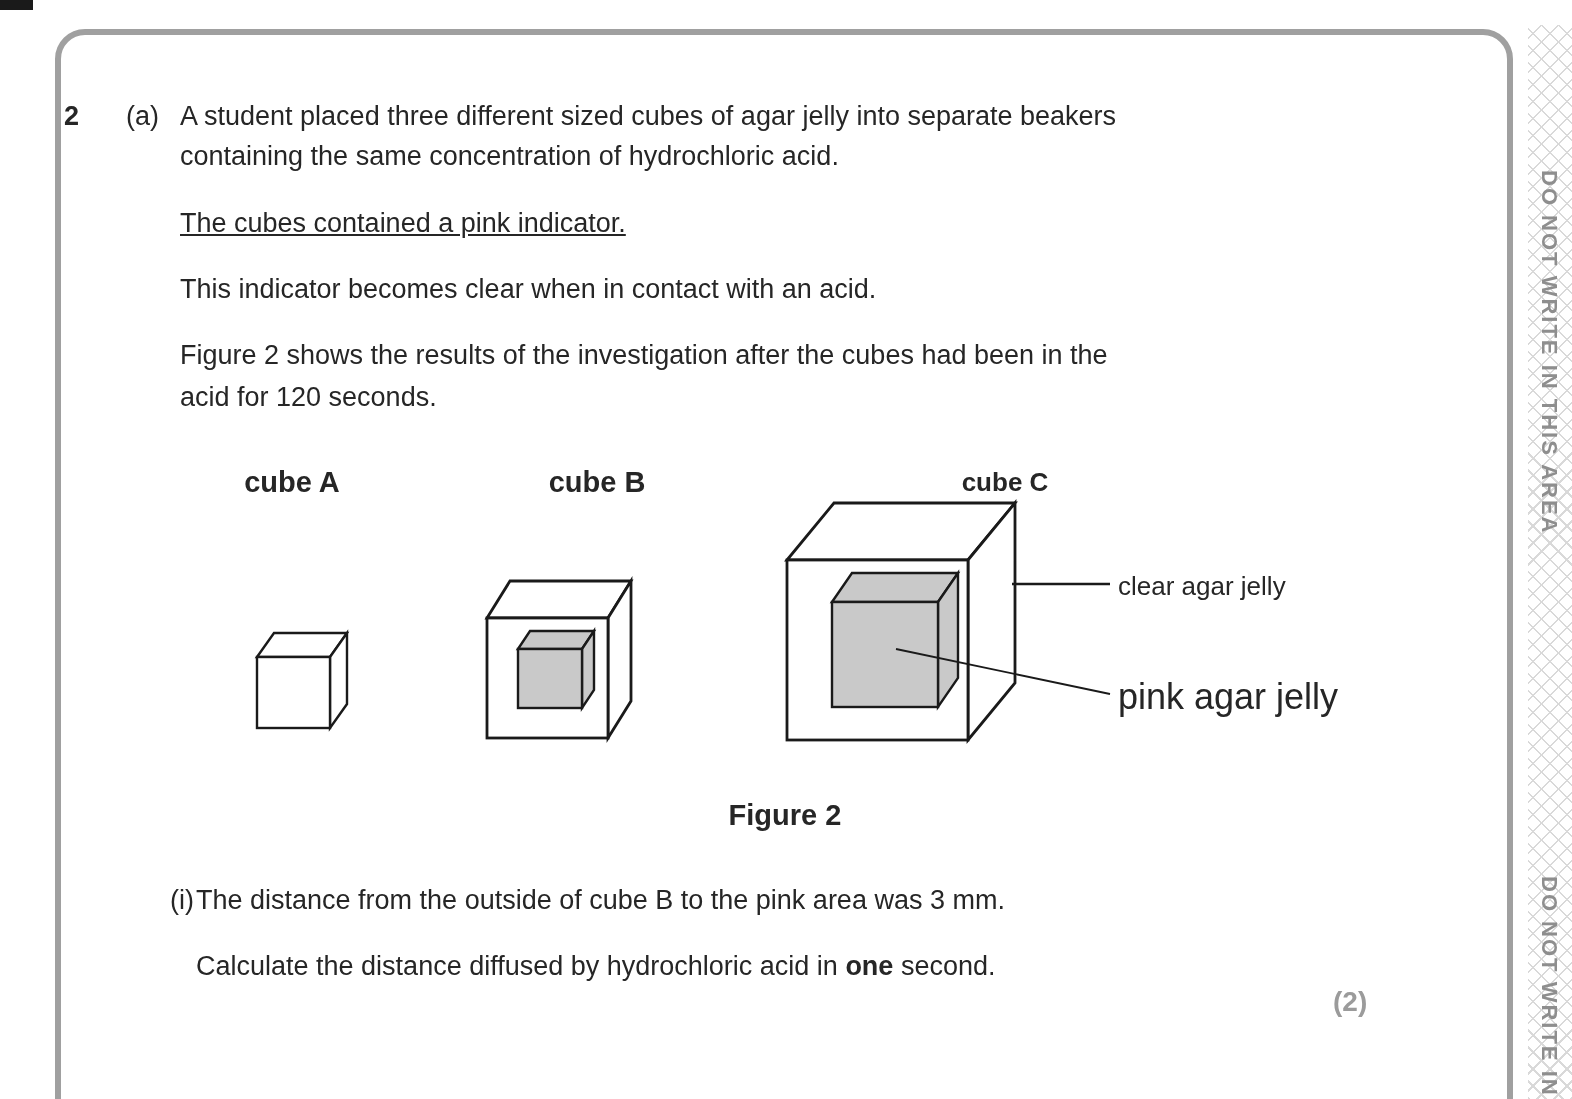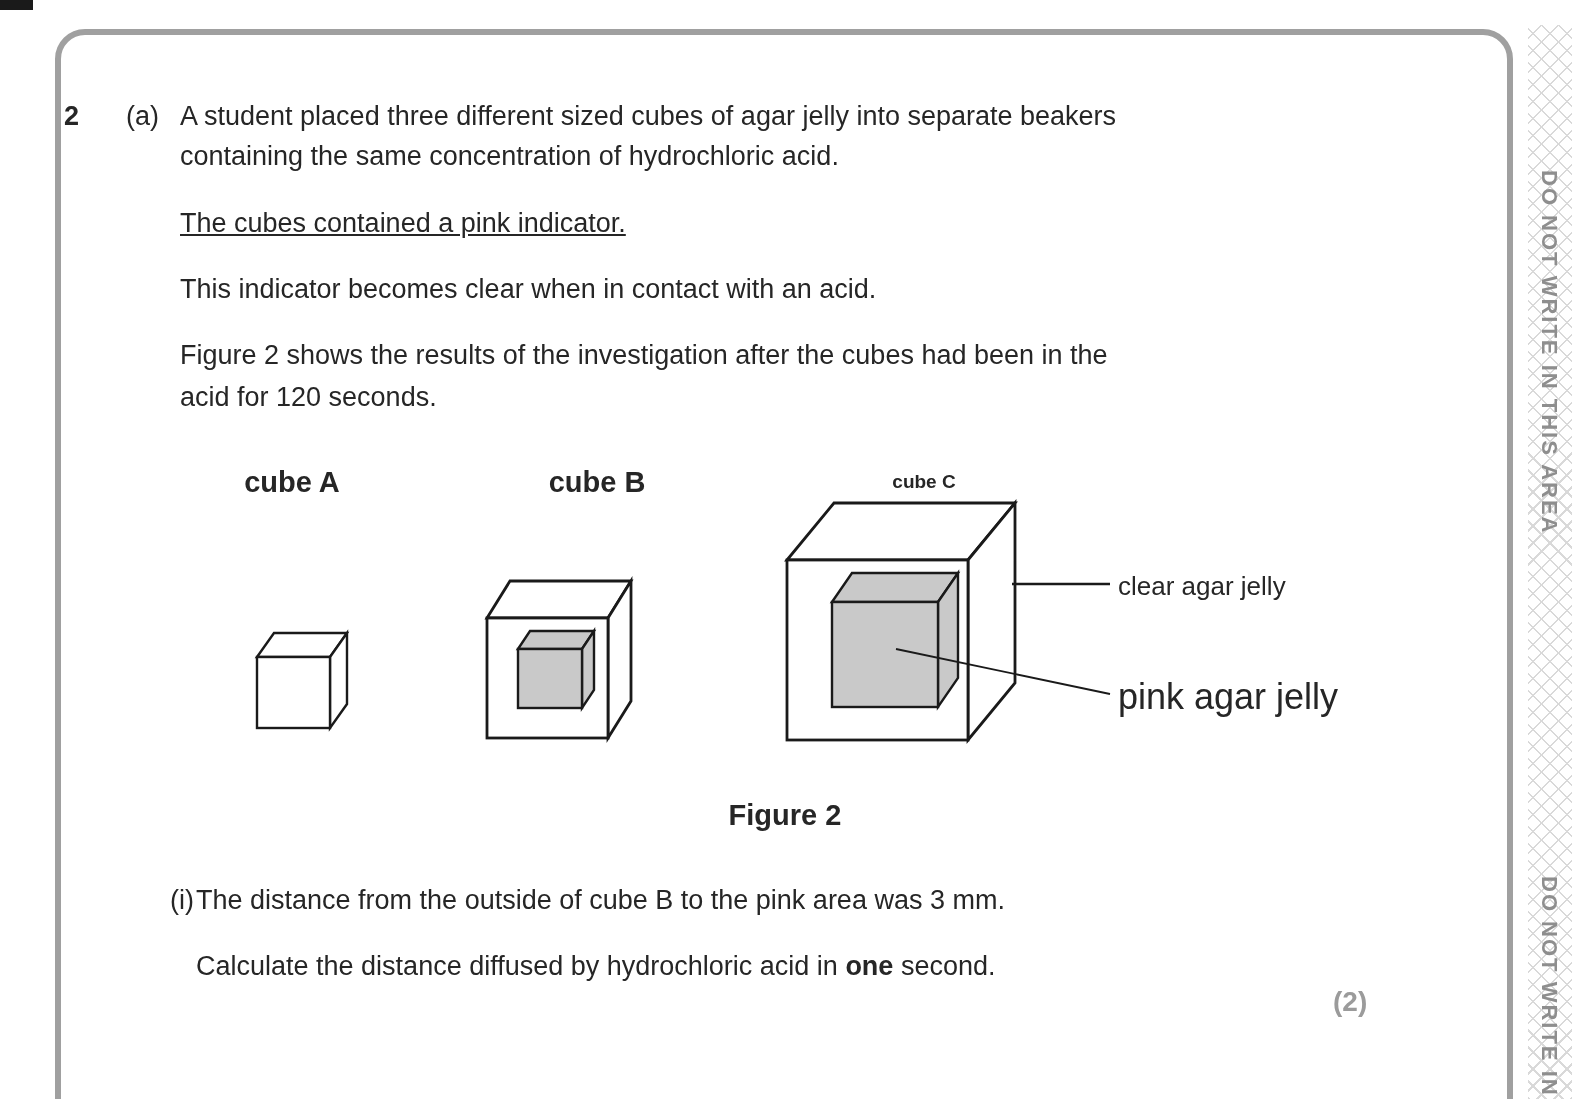--- a/index.html
+++ b/index.html
@@ -45,21 +45,21 @@
   <div class="txt" style="left:126px; top:100px;">(a)</div>
   <div class="txt" style="left:180px; top:140px;">containing the same concentration of hydrochloric acid.</div>
   <div class="txt" style="left:180px; top:100px;">A student placed three different sized cubes of agar jelly into separate beakers</div>
   <div class="txt" style="left:180px; top:207px;text-decoration:underline;">The cubes contained a pink indicator.</div>
   <div class="txt" style="left:180px; top:273px;">This indicator becomes clear when in contact with an acid.</div>
   <div class="txt" style="left:180px; top:339px;">Figure 2 shows the results of the investigation after the cubes had been in the</div>
   <div class="txt" style="left:180px; top:367px;margin-top:14px;">acid for 120 seconds.</div>
 
   <div class="txt b center" style="left:292px; top:466px; font-size:29px;">cube A</div>
   <div class="txt b center" style="left:597px; top:466px; font-size:29px;">cube B</div>
-  <div class="txt b center" style="left:924px; top:466px; font-size:19px;">cube C</div>
+  <div class="txt b center" style="left:1005px; top:466px; font-size:26px;">cube C</div>
 
   <svg class="figure-svg" viewBox="0 0 1572 1099" xmlns="http://www.w3.org/2000/svg">
 
     <g stroke="#1a1a1a" stroke-width="2.4" fill="#ffffff" stroke-linejoin="miter">
       <polygon points="257,657 274,633 347,633 330,657"></polygon>
       <polygon points="330,657 347,633 347,704 330,728"></polygon>
       <rect x="257" y="657" width="73" height="71"></rect>
     </g>
 
     <g stroke="#1a1a1a" stroke-width="2.8" fill="#ffffff" stroke-linejoin="miter">

